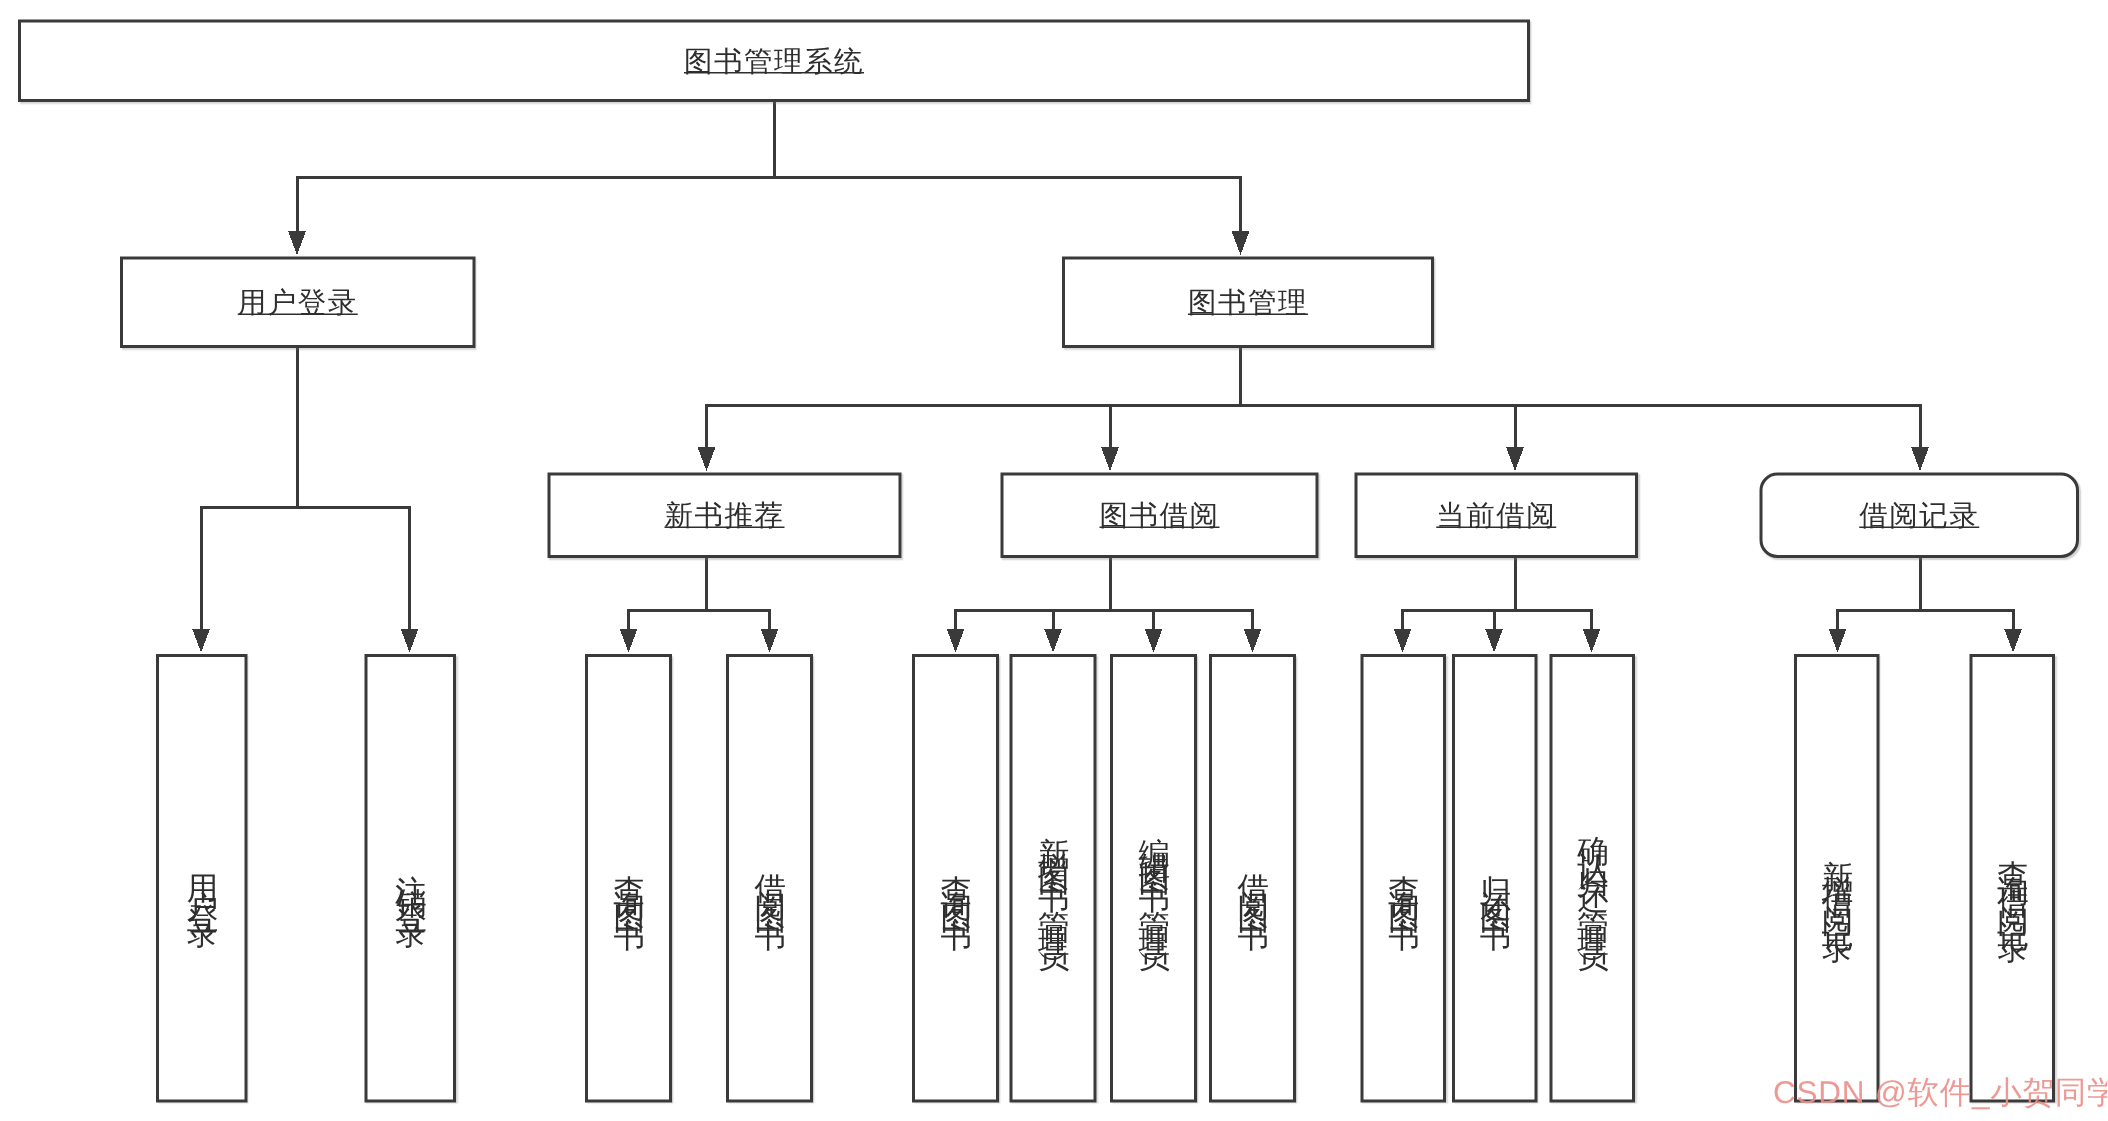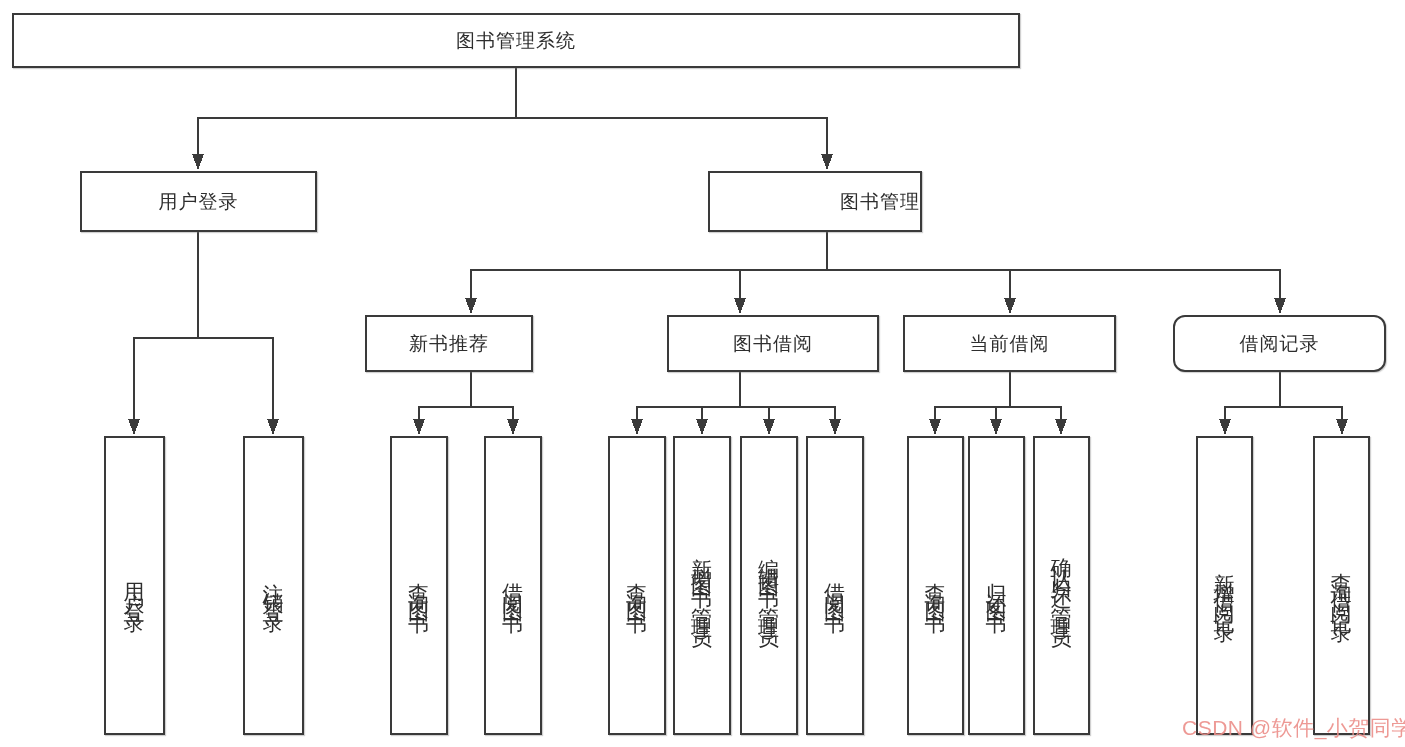--- a/index.html
+++ b/index.html
@@ -30,20 +30,21 @@
     background: #ffffff;
     display: flex;
     align-items: center;
     justify-content: center;
     color: #2e2e2e;
     box-shadow: 1px 1px 1px rgba(120,120,120,0.35);
   }
   .node.h {
     font-size: 19px;
     letter-spacing: 1px;
+    text-decoration: underline;
   }
   .node.leaf {
     top: 436px;
     height: 299px;
   }
   .node.leaf .vtext {
     writing-mode: vertical-rl;
     text-orientation: mixed;
     font-size: 21px;
     letter-spacing: 10px;
@@ -112,31 +113,31 @@
     <polygon class="head" points="1336,419 1348,419 1342,435"></polygon>
   </svg>
 
   <div class="node h" style="left:12px; top:13px; width:1008px; height:55px;">
     <span>图书管理系统</span>
   </div>
 
   <div class="node h" style="left:80px; top:171px; width:237px; height:61px;">
     <span>用户登录</span>
   </div>
-  <div class="node h" style="left:708px; top:171px; width:214px; height:61px;justify-content:flex-end;">
+  <div class="node h" style="left:708px; top:171px; width:248px; height:61px;">
     <span>图书管理</span>
   </div>
 
-  <div class="node h" style="left:365px; top:315px; width:168px; height:57px;">
+  <div class="node h" style="left:365px; top:315px; width:236px; height:57px;">
     <span>新书推荐</span>
   </div>
   <div class="node h" style="left:634px; top:315px; width:212px; height:57px;margin-left:33px;">
     <span>图书借阅</span>
   </div>
-  <div class="node h" style="left:903px; top:315px; width:213px; height:57px;">
+  <div class="node h" style="left:903px; top:315px; width:189px; height:57px;">
     <span>当前借阅</span>
   </div>
   <div class="node h" style="left:1173px; top:315px; width:213px; height:57px;border-radius:12px;">
     <span>借阅记录</span>
   </div>
 
   <div class="node leaf" style="left:104px; width:61px;">
     <span class="vtext">用户登录</span>
   </div>
   <div class="node leaf" style="left:243px; width:61px;">

